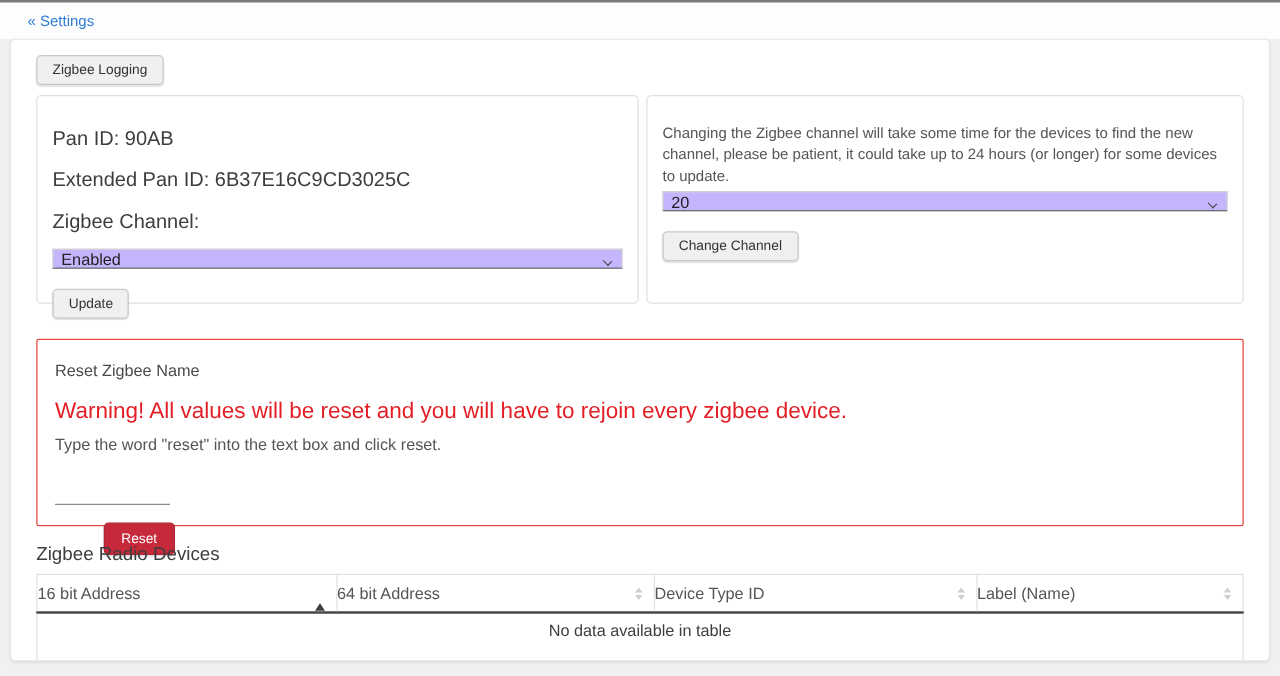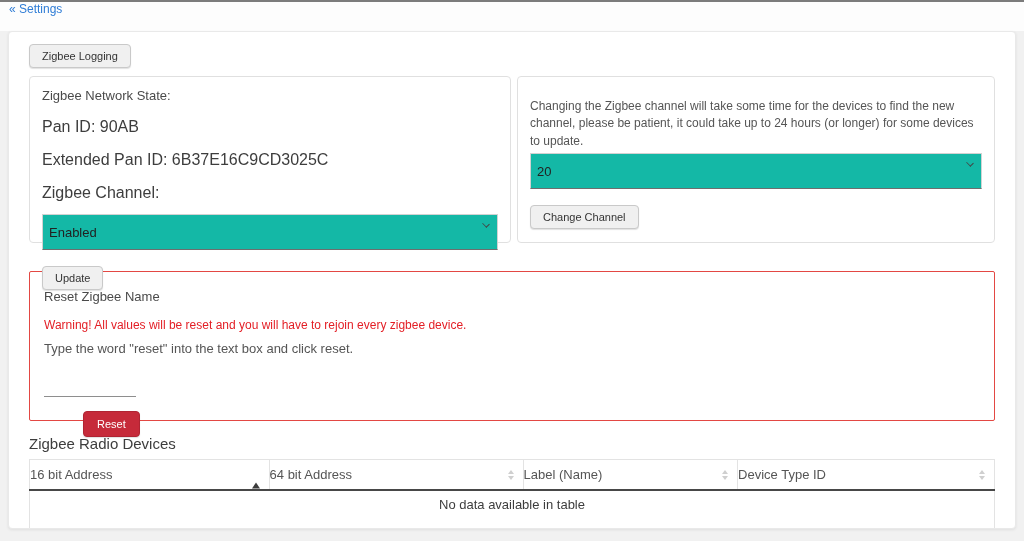--- a/index.html
+++ b/index.html
@@ -5,22 +5,22 @@
   * { margin:0; padding:0; box-sizing:border-box; }
   html,body { width:1024px; height:541px; overflow:hidden; }
   body {
     font-family: "Liberation Sans", "DejaVu Sans", sans-serif;
     background:#f1f1f1;
     color:#3d3d3d;
   }
   .top-band {
     height:31px; background:#fdfdfd;
     border-top:2px solid #7c7c7c;
-    display:flex; 
-    padding-left:9px;
+    display:flex; align-items:center;
+    padding-left:22px;
   }
   .settings-link {
     color:#2e7cd6; font-size:12px; text-decoration:none; cursor:pointer;
   }
   .card {
     margin:0 8px; height:498px;
     background:#fff;
     border:1px solid #e9e9e9;
     border-radius:4px;
     box-shadow:0 1px 3px rgba(0,0,0,0.08);
@@ -49,24 +49,24 @@
     border-radius:4px;
     padding:11px 12px;
   }
   .panel-network { flex:0 0 482px; }
   .panel-channel { flex:1; }
   .panel-small-title { font-size:13px; color:#4a4a4a; }
   .big-line { font-size:16px; color:#3d3d3d; margin-top:15px; }
   .fake-select {
     position:relative;
     margin-top:12px;
-    background:#14b8a6;
+    background:#c4b5fd;
     border:1px solid #d2d2d2;
     border-bottom:1px solid #6e6e6e;
-    height:36px;
+    height:16px;
     font-size:13px; color:#222;
     display:flex; align-items:center;
     padding:0 6px;
     cursor:pointer;
   }
   .fake-select .chev {
     position:absolute; right:8px; top:6px;
     width:6px; height:6px;
     border-right:1.5px solid #444;
     border-bottom:1.5px solid #444;
@@ -76,21 +76,21 @@
   .channel-label { font-size:13px; color:#4a4a4a; margin-top:16px; }
   .panel-channel .fake-select { margin-top:3px; }
   .mt16 { margin-top:16px; }
   .reset-panel {
     margin-top:28px;
     border:1px solid #e34843;
     border-radius:2px;
     height:150px;
     padding:17px 14px 10px 14px;
   }
-  .warning-text { font-size:12px; margin-top:14px; }
+  .warning-text { font-size:18px; margin-top:14px; }
   .instruction { font-size:13px; color:#555; margin-top:9px; }
   .reset-input {
     display:block;
     margin-top:21px;
     width:92px;
     border:none;
     border-bottom:1px solid #8e8e8e;
     background:transparent;
     font-size:13px; color:#333;
     padding:2px 0;
@@ -173,21 +173,20 @@
   <a class="settings-link" style="color: rgb(46, 124, 214);">« Settings</a>
 </div>
 
 <div class="card">
 
   <button class="btn">Zigbee Logging</button>
 
   <div class="panels-row">
 
     <div class="panel panel-network">
-      <div class="panel-small-title">Zigbee Network State:</div>
       <div class="big-line">Pan ID: 90AB</div>
       <div class="big-line">Extended Pan ID: 6B37E16C9CD3025C</div>
       <div class="big-line">Zigbee Channel:</div>
       <div class="fake-select">
         <span>Enabled</span>
         <span class="chev"></span>
       </div>
       <button class="btn mt16">Update</button>
     </div>
 
@@ -218,34 +217,34 @@
         <span>16 bit Address</span>
         <span class="sort-icon"><span class="tri-up-dark"></span></span>
       </div>
       <div class="dt-cell c1">
         <span>64 bit Address</span>
         <span class="sort-icon sort-both">
             <span class="tri-up-lt"></span>
             <span class="tri-dn-lt"></span>
           </span>
       </div>
+      <div class="dt-cell c2">
+        <span>Device Type ID</span>
+        <span class="sort-icon sort-both">
+            <span class="tri-up-lt"></span>
+            <span class="tri-dn-lt"></span>
+          </span>
+      </div>
       <div class="dt-cell c3">
         <span>Label (Name)</span>
         <span class="sort-icon sort-both">
             <span class="tri-up-lt"></span>
             <span class="tri-dn-lt"></span>
           </span>
       </div>
-      <div class="dt-cell c2">
-        <span>Device Type ID</span>
-        <span class="sort-icon sort-both">
-            <span class="tri-up-lt"></span>
-            <span class="tri-dn-lt"></span>
-          </span>
-      </div>
     </div>
     <div class="dt-body">
       <div class="dt-empty">No data available in table</div>
     </div>
     <div class="hscroll">
       <div class="hs-arrow">❮</div>
       <div class="hs-thumb"></div>
       <div class="hs-arrow">❯</div>
     </div>
   </div>

